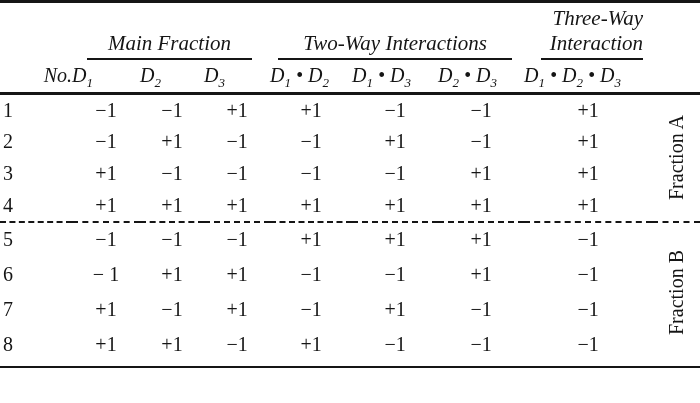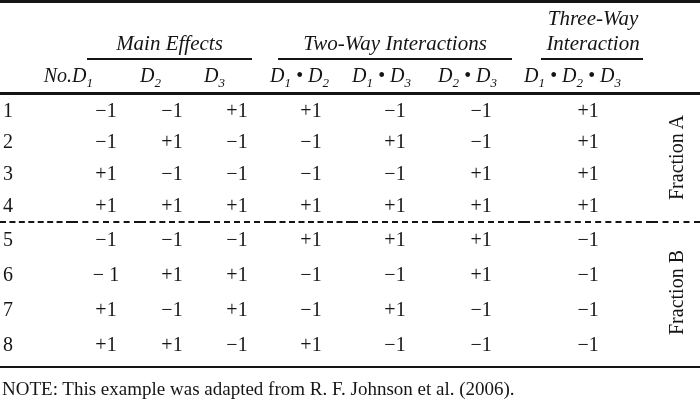--- a/index.html
+++ b/index.html
@@ -46,21 +46,21 @@
   .group-underline {
     border-bottom: 2px solid #151515;
     font-style: italic;
     font-size: 21px;
     line-height: 25px;
     text-align: center;
     padding-bottom: 2px;
   }
   .gu-main  { margin: 0 18px 0 15px; }
   .gu-two   { margin: 9px 12px 0 8px; }
-  .gu-three { margin: 0 9px 0 17px; text-align: center; padding-left: 2px; }
+  .gu-three { margin: 0 9px 0 17px; text-align: right; padding-left: 2px; }
 
   
   tr.colhead-row th {
     font-style: italic;
     font-size: 20px;
     height: 27px;
     vertical-align: bottom;
     padding-bottom: 5px;
     border-bottom: 3px solid #151515;
     text-align: left;
@@ -124,21 +124,21 @@
       <col style="width:86px">
       <col style="width:128px">
       <col style="width:48px">
     </colgroup>
 
     <thead>
       <tr class="group-row">
         <td></td>
         <td colspan="3">
           <div class="group-underline gu-main">
-            <span>Main Effects</span>
+            <span>Main Fraction</span>
           </div>
         </td>
         <td colspan="3">
           <div class="group-underline gu-two">
             <span>Two-Way Interactions</span>
           </div>
         </td>
         <td>
           <div class="group-underline gu-three">
             <div>Three-Way</div>
@@ -247,15 +247,14 @@
         <td>+1</td>
         <td>−1</td>
         <td>−1</td>
         <td>−1</td>
       </tr>
     </tbody>
   </table>
 
   <div class="rule rule-bottom"></div>
 
-  <div class="note">NOTE: This example was adapted from R. F. Johnson et al. (2006).</div>
 
 </div>
 
 </body></html>

